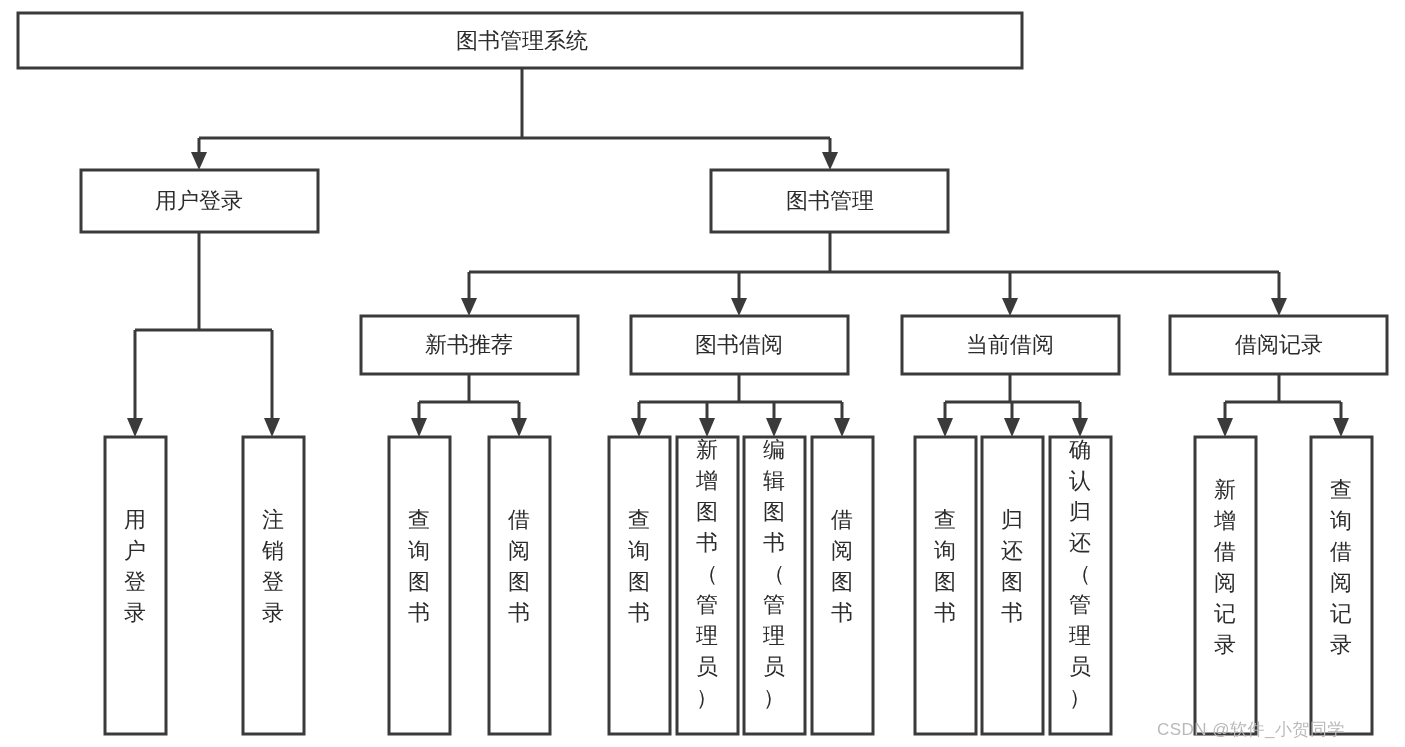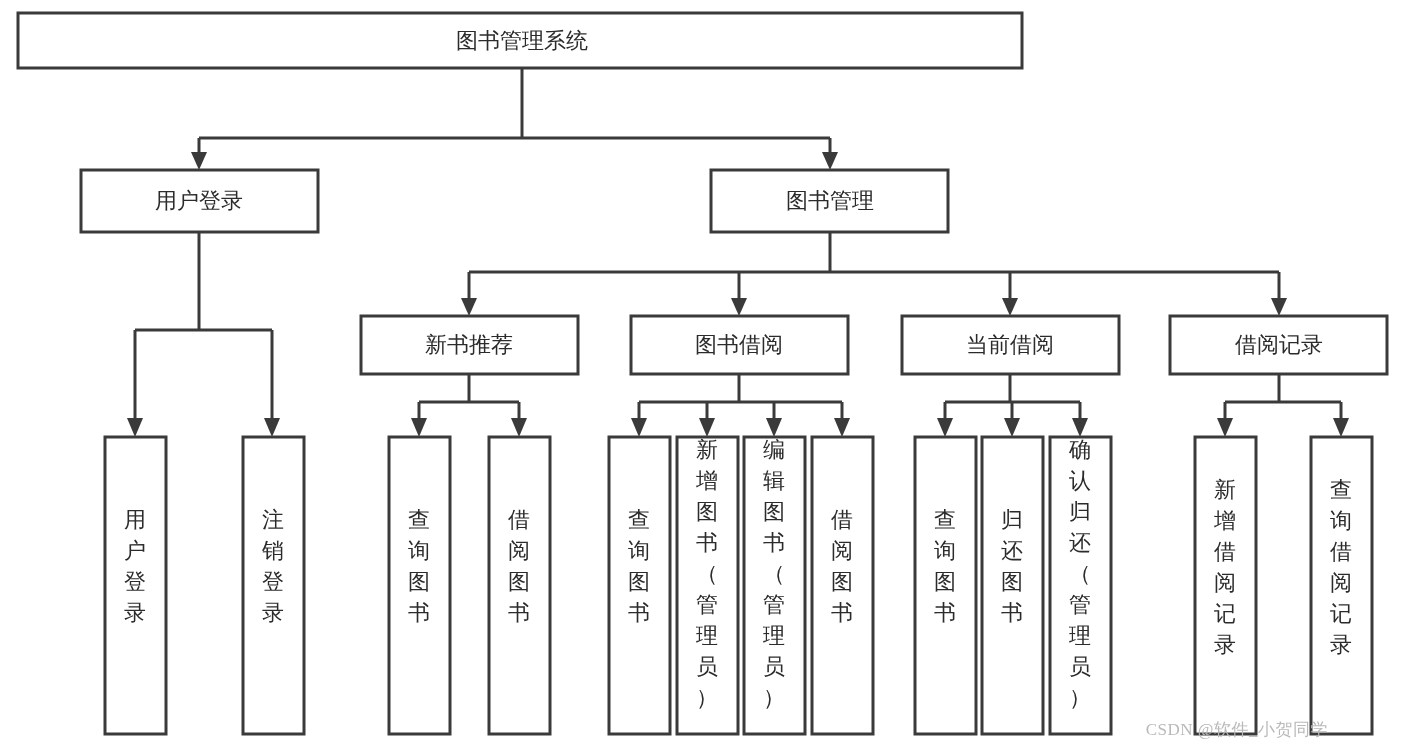--- a/index.html
+++ b/index.html
@@ -49,23 +49,23 @@
     dominant-baseline: middle;
   }
   .node-label-v {
     font-family: "Liberation Sans", "DejaVu Sans", sans-serif;
     font-size: 22px;
     fill: #2b2b2b;
     text-anchor: middle;
   }
   .watermark-text {
     position: absolute;
-    right: 23px;
+    right: 6px;
     bottom: 6px;
-    font-family: Liberation Serif, serif;
+    font-family: Liberation Sans, sans-serif;
     font-size: 17px;
     color: #b9b9b9;
     letter-spacing: 0.5px;
     white-space: nowrap;
     user-select: none;
   }
 </style>
 </head>
 <body>
 

